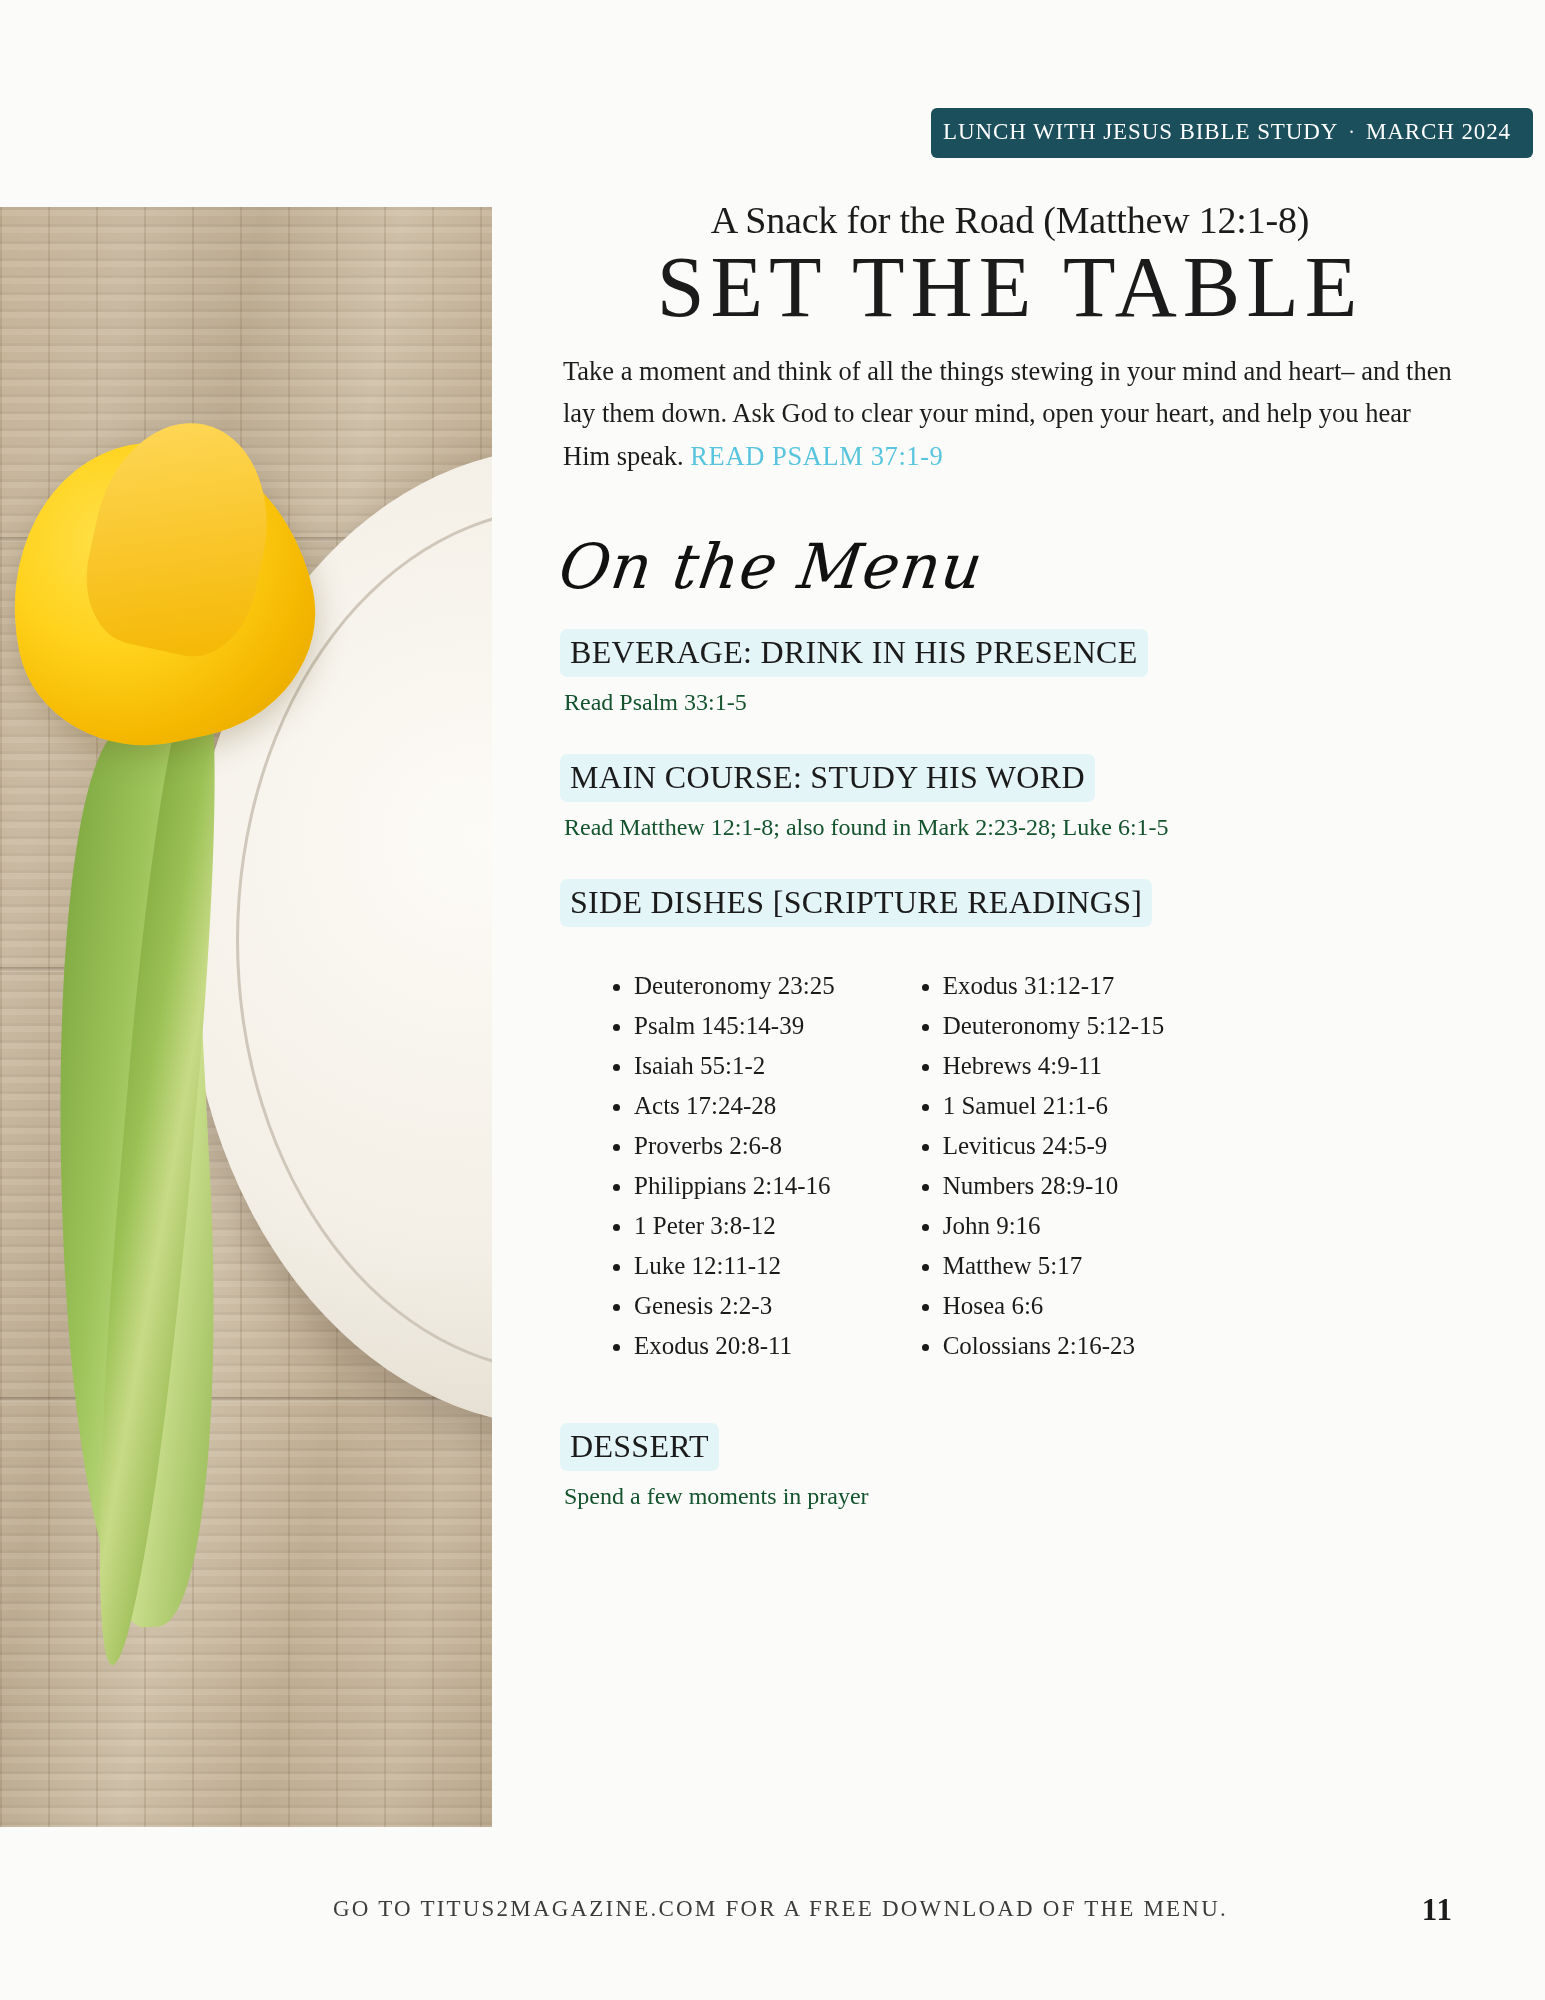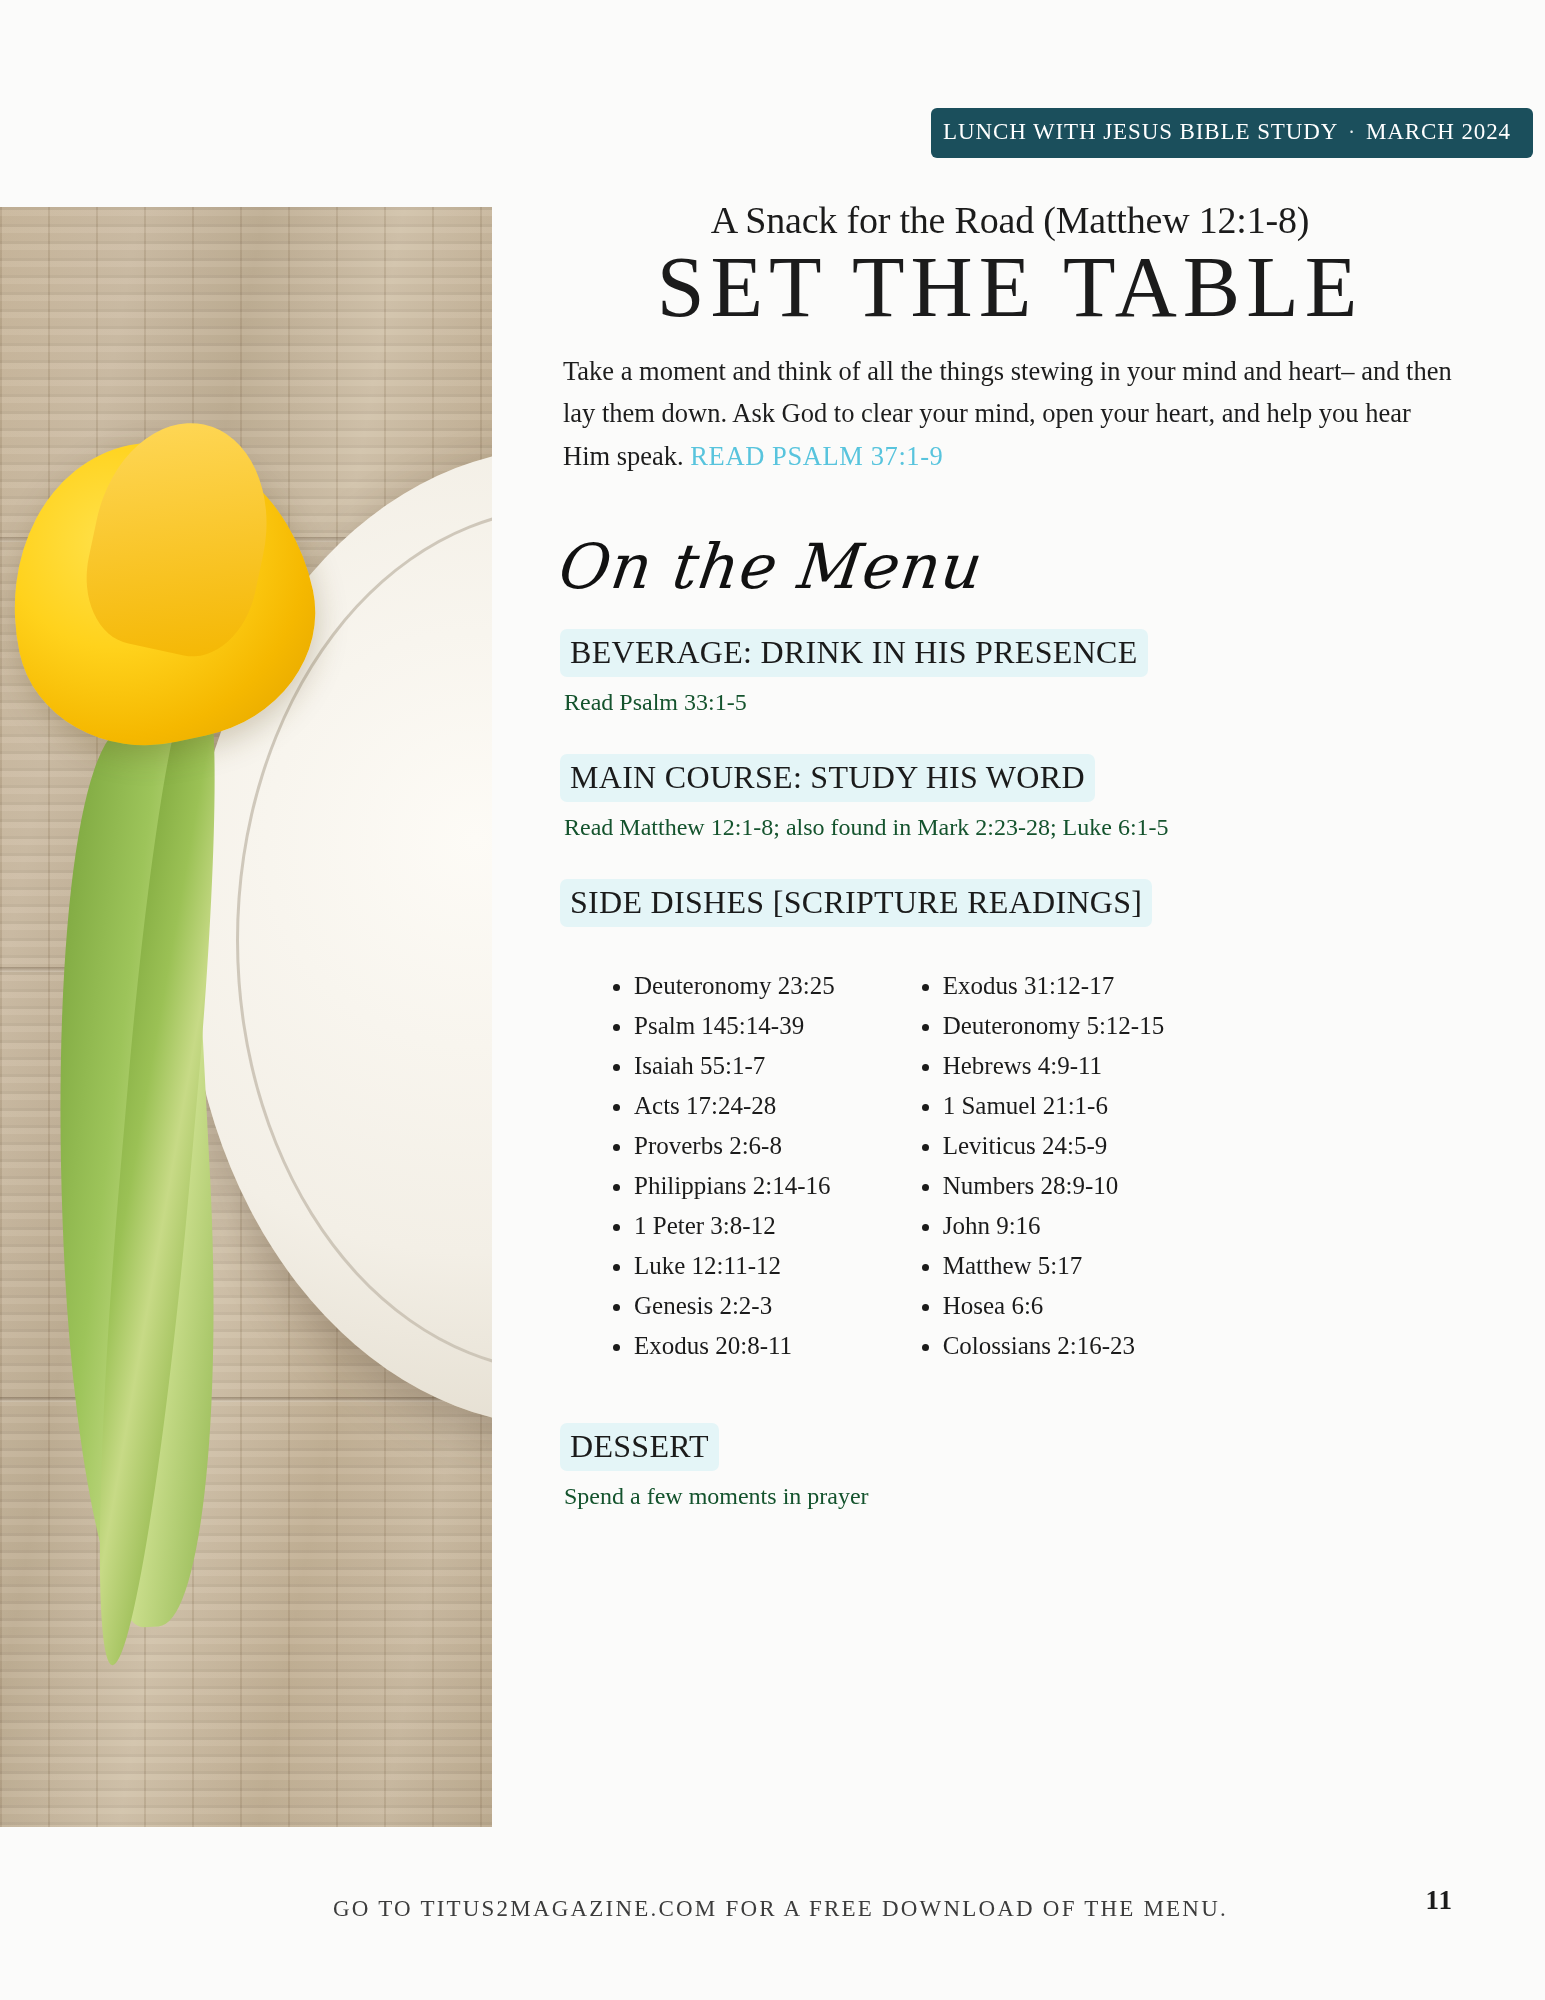--- a/index.html
+++ b/index.html
@@ -236,23 +236,23 @@
   }
   .footer-text {
     font-family: "Liberation Serif", serif;
     font-size: 23px;
     letter-spacing: 2.2px;
     color: #3c3c3c;
   }
   .page-number {
     position: absolute;
     right: 92px;
-    bottom: 84px;
-    font-family: "Liberation Serif", serif;
-    font-size: 27px;
+    bottom: 72px;
+    font-family: "Liberation Serif", serif;
+    font-size: 31px;
     font-weight: bold;
     letter-spacing: 1px;
     color: #1b1b1b;
   }
 </style>
 </head>
 <body>
 
 <div class="page">
 
@@ -298,21 +298,21 @@
         <div class="menu-heading">MAIN COURSE: STUDY HIS WORD</div>
         <p class="menu-sub">Read Matthew 12:1-8; also found in Mark 2:23-28; Luke 6:1-5</p>
       </div>
 
       <div class="menu-section">
         <div class="menu-heading">SIDE DISHES [SCRIPTURE READINGS]</div>
         <div class="lists">
           <ul>
               <li>Deuteronomy 23:25</li>
               <li>Psalm 145:14-39</li>
-              <li>Isaiah 55:1-7</li>
+              <li>Isaiah 55:1-2</li>
               <li>Acts 17:24-28</li>
               <li>Proverbs 2:6-8</li>
               <li>Philippians 2:14-16</li>
               <li>1 Peter 3:8-12</li>
               <li>Luke 12:11-12</li>
               <li>Genesis 2:2-3</li>
               <li>Exodus 20:8-11</li>
             </ul>
           <ul>
               <li>Exodus 31:12-17</li>

